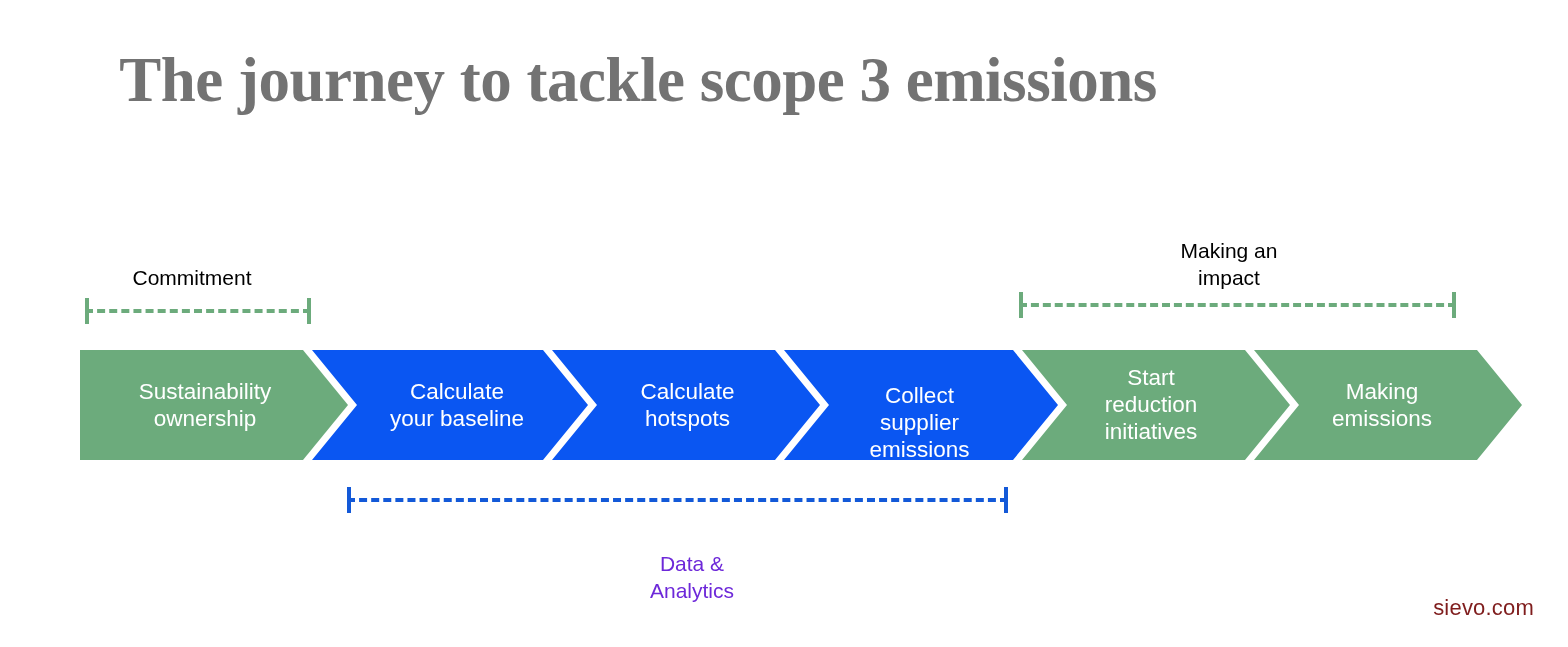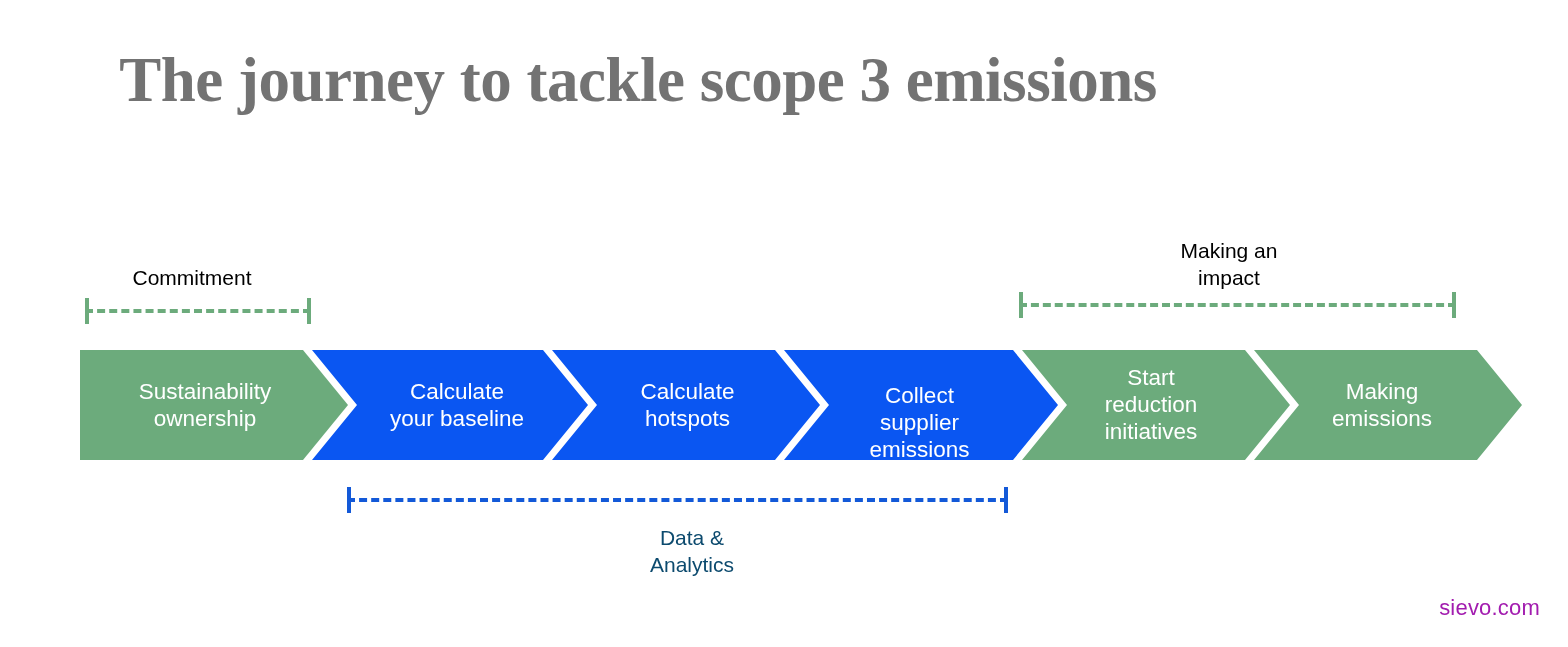--- a/index.html
+++ b/index.html
@@ -86,30 +86,30 @@
     line-height: 27px;
     white-space: pre-line;
   }
 
   .green-stroke .bar { border-top-color: #6cab7c; }
   .green-stroke .cap { background: #6cab7c; }
   .blue-stroke  .bar { border-top-color: #1359d8; }
   .blue-stroke  .cap { background: #1359d8; }
 
   .green-text { color: #000000; }
-  .blue-text  { color: #0c4a6e; }
+  .blue-text  { color: #6d28d9; margin-top: 26px; }
 
   
   .site-footer {
     position: absolute;
-    right: 28px;
+    right: 34px;
     bottom: 26px;
     font-family: "Liberation Sans", sans-serif;
     font-size: 22px;
-    color: #a21caf;
+    color: #7f1d1d;
     letter-spacing: 0.2px;
   }
 </style>
 </head>
 <body>
 
 <div class="page-title">The journey to tackle scope 3 emissions</div>
 
 <svg id="chevron-band" viewBox="0 0 1568 647">
 

